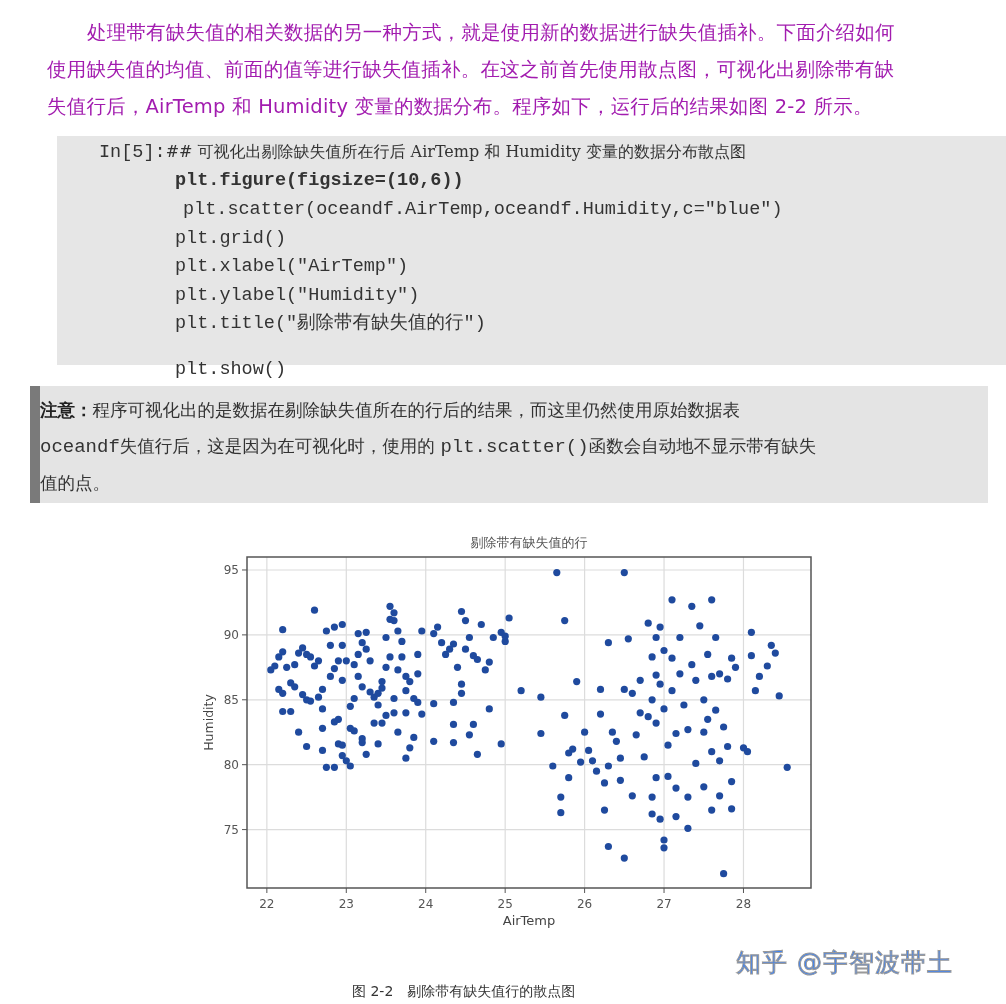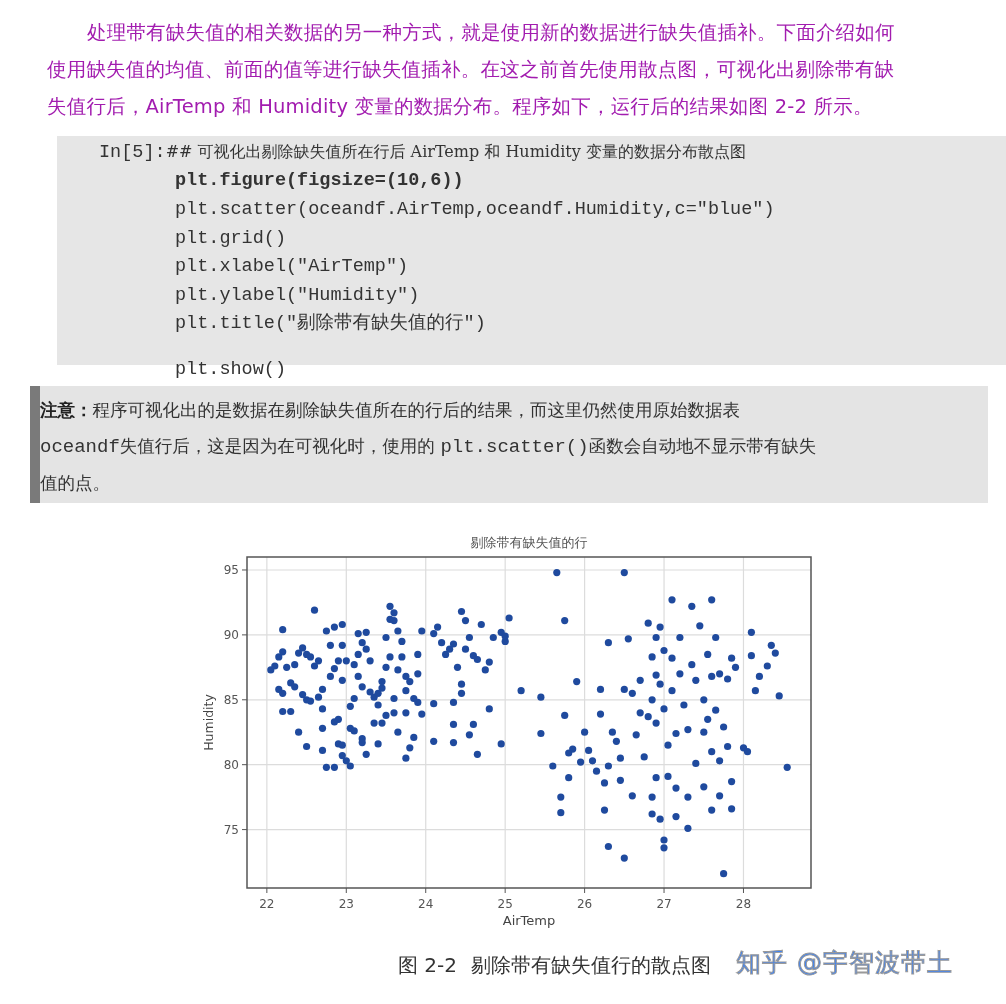--- a/index.html
+++ b/index.html
@@ -16,39 +16,39 @@
   .code .cl .cmt { font-family: "DejaVu Serif", serif; font-size: 16px; }
   .note { position: absolute; left: 30px; top: 386px; width: 958px; height: 117px;
           background: #e4e4e4; }
   .note .bar { position: absolute; left: 0; top: 0; width: 10px; height: 100%; background: #7a7a7a; }
   .note .txt { position: absolute; left: 10px; top: 6px; width: 930px;
                font-family: "DejaVu Serif", serif; font-size: 17.5px; line-height: 36px; color: #333; }
   .note .txt .line { display: block; white-space: nowrap; }
   .note .txt .lead { font-weight: bold; color: #222; }
   .note .txt .latin { font-family: Liberation Mono, monospace; font-size: 19px; }
   .chart { position: absolute; left: 195px; top: 530px; width: 630px; height: 410px; }
-  .caption { position: absolute; left: 352px; top: 952px; font-size: 20px; color: #333; white-space: nowrap; margin-left: 46px; }
+  .caption { position: absolute; left: 352px; top: 983px; font-size: 14px; color: #333; white-space: nowrap; }
   .caption .fig-num { margin-right: 14px; }
   .watermark { position: absolute; left: 736px; top: 946px; font-size: 25px; color: #3b82f6;
                -webkit-text-stroke: 1px #9a9a9a; letter-spacing: 1px; white-space: nowrap; }
   svg text { font-family: "DejaVu Sans", sans-serif; }
 </style>
 </head>
 <body>
 
 <div class="para">
   <span class="line indent">处理带有缺失值的相关数据的另一种方式，就是使用新的数据进行缺失值插补。下面介绍如何</span>
   <span class="line">使用缺失值的均值、前面的值等进行缺失值插补。在这之前首先使用散点图，可视化出剔除带有缺</span>
   <span class="line">失值行后，AirTemp 和 Humidity 变量的数据分布。程序如下，运行后的结果如图 2-2 所示。</span>
 </div>
 
 <div class="code">
   <div class="cl" style="left:42px; top:2px;"><span>In[5]:</span><span class="cmt">## 可视化出剔除缺失值所在行后 AirTemp 和 Humidity 变量的数据分布散点图</span></div>
   <div class="cl" style="left:118px; top:31px;font-weight:bold;">plt.figure(figsize=(10,6))</div>
-  <div class="cl" style="left:118px; top:60px;">plt.scatter(oceandf.AirTemp,oceandf.Humidity,c="blue")</div>
+  <div class="cl" style="left:126px; top:60px;">plt.scatter(oceandf.AirTemp,oceandf.Humidity,c="blue")</div>
   <div class="cl" style="left:118px; top:89px;">plt.grid()</div>
   <div class="cl" style="left:118px; top:117px;">plt.xlabel("AirTemp")</div>
   <div class="cl" style="left:118px; top:146px;">plt.ylabel("Humidity")</div>
   <div class="cl" style="left:118px; top:174px;">plt.title("剔除带有缺失值的行")</div>
   <div class="cl" style="left:118px; top:220px;">plt.show()</div>
 </div>
 
 <div class="note">
   <div class="bar"></div>
   <div class="txt">

